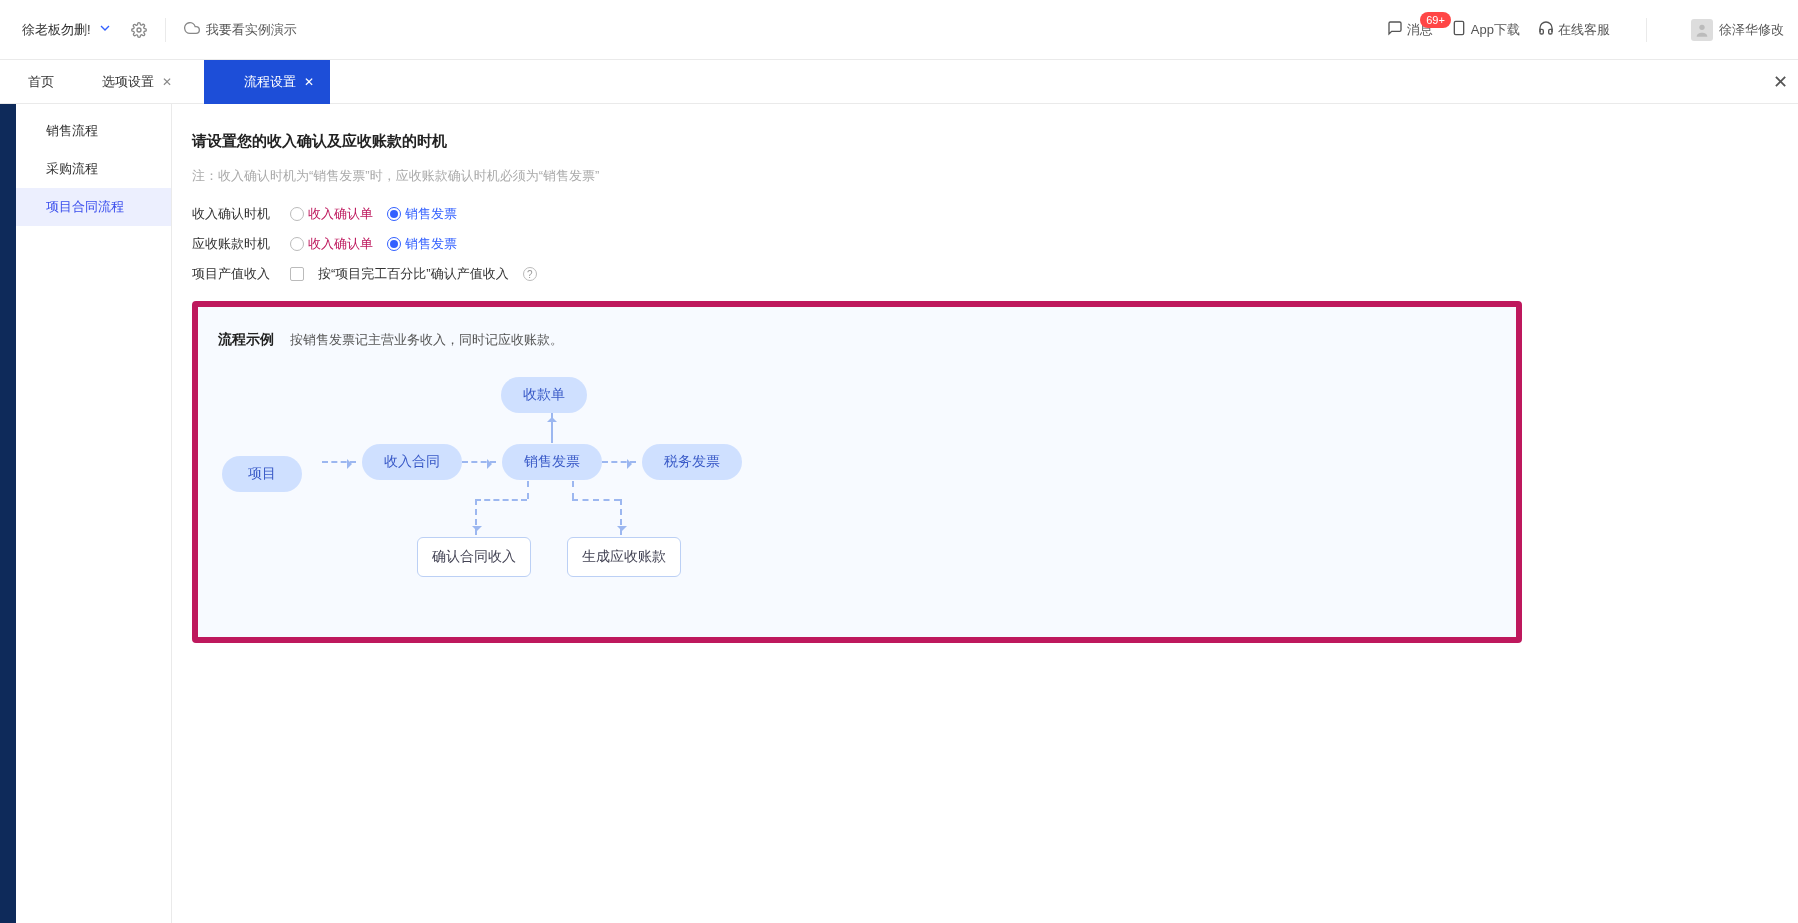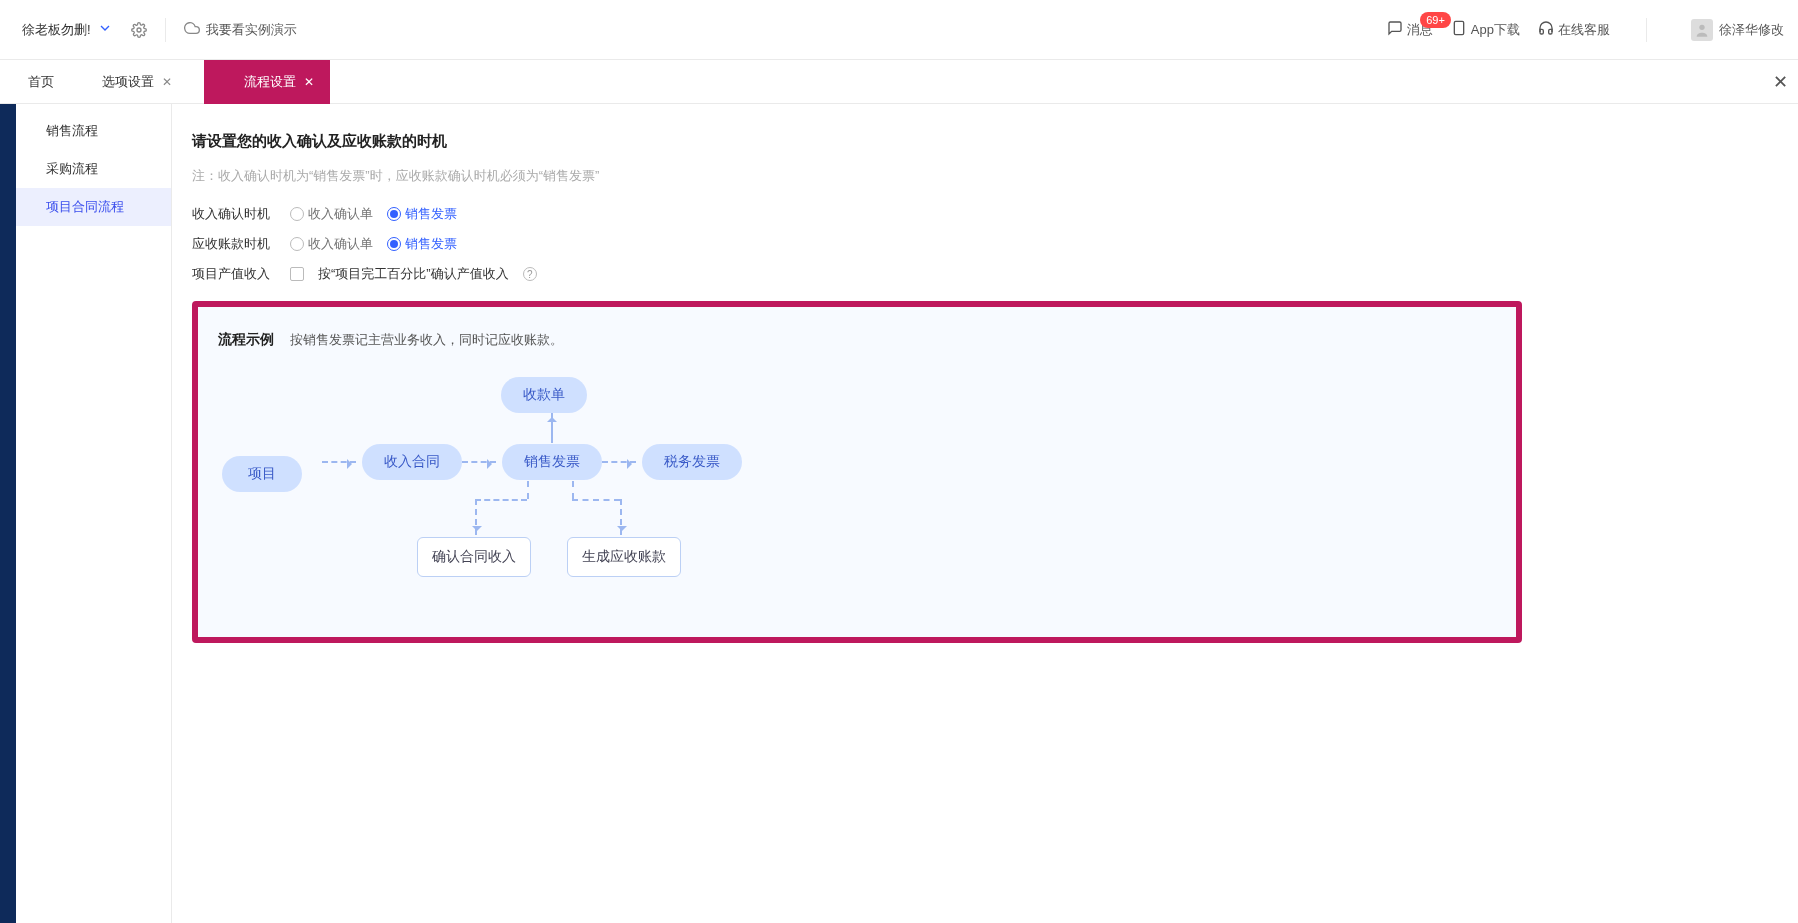--- a/index.html
+++ b/index.html
@@ -15,21 +15,21 @@
     .topbar-right { margin-left: auto; display: flex; align-items: center; gap: 18px; color: #555; }
     .topbar-right .tico { display: flex; align-items: center; gap: 4px; cursor: pointer; position: relative; }
     .badge { position: absolute; top:-8px; right:-18px; background:#ff4646; color:#fff; border-radius:10px; padding:1px 6px; font-size:11px; line-height:14px; }
     .avatar { width:22px; height:22px; background:#ddd; border-radius:3px; display:flex; align-items:center; justify-content:center; color:#999; margin-right:4px;}
     .user { display:flex; align-items:center; gap:2px; padding-left:8px;}
 
     
     .tabbar { display:flex; align-items:center; height:44px; padding:0 12px; border-bottom:1px solid #eaeaea; position:relative;gap:16px;}
     .tab { display:flex; align-items:center; gap:8px; padding:0 16px; height:44px; color:#333; cursor:pointer; font-size:13px;}
     .tab .x { color:#888; font-size:12px; cursor:pointer;}
-    .tab.active { background:#be185d; color:#fff;padding-left:40px;}
+    .tab.active { background:#1d4ed8; color:#fff;padding-left:40px;}
     .tab.active .x { color:#fff;}
     .tabbar-close { position:absolute; right:10px; color:#555; font-size:18px; cursor:pointer;}
 
     
     .body { display:flex; min-height:calc(100vh - 92px); }
     .leftnav { width:16px; background:#0e2a5a; }
     .sidebar { width:156px; border-right:1px solid #eaeaea; padding-top:8px; }
     .side-item { padding:10px 10px 10px 30px; color:#333; cursor:pointer; font-size:13px;}
     .side-item.active { background:#eceffe; color:#3a4eed; }
     .content { flex:1; padding:28px 0 40px 20px; }
@@ -37,21 +37,21 @@
     .page-title { font-size:15px; color:#222; font-weight:600; margin-bottom:16px; }
     .note { color:#aaa; font-size:13px; margin-bottom:20px; }
 
     .field-row { display:flex; align-items:center; gap:14px; margin-bottom:12px; font-size:13px;}
     .field-label { color:#333; width:84px; }
     .radio { display:flex; align-items:center; gap:4px; cursor:pointer; }
     .rdot { width:14px; height:14px; border:1px solid #bbb; border-radius:50%; display:inline-flex; align-items:center; justify-content:center;}
     .radio.selected .rdot { border-color:#3260ff; }
     .radio.selected .rdot::after { content:""; width:8px; height:8px; background:#3260ff; border-radius:50%; }
     .radio.selected .rlabel { color:#3260ff; }
-    .rlabel { color:#737373; }
+    .rlabel { color:#be185d; }
     .chk { width:14px; height:14px; border:1px solid #bbb; border-radius:2px; display:inline-block; }
     .help { width:14px; height:14px; border:1px solid #bbb; border-radius:50%; display:inline-flex; align-items:center; justify-content:center; font-size:10px; color:#999; }
 
     
     .flow-panel { margin-top:18px; background:#f7faff; border:6px solid #be185d; border-radius:4px; padding:24px 20px 40px 20px; max-width:1330px; }
     .flow-head { display:flex; align-items:center; gap:16px; margin-bottom:28px;}
     .flow-title { font-weight:700; color:#222; font-size:14px;}
     .flow-desc { color:#555; font-size:13px;}
 
     .diagram { position:relative; height:220px; margin-left:4px;}

